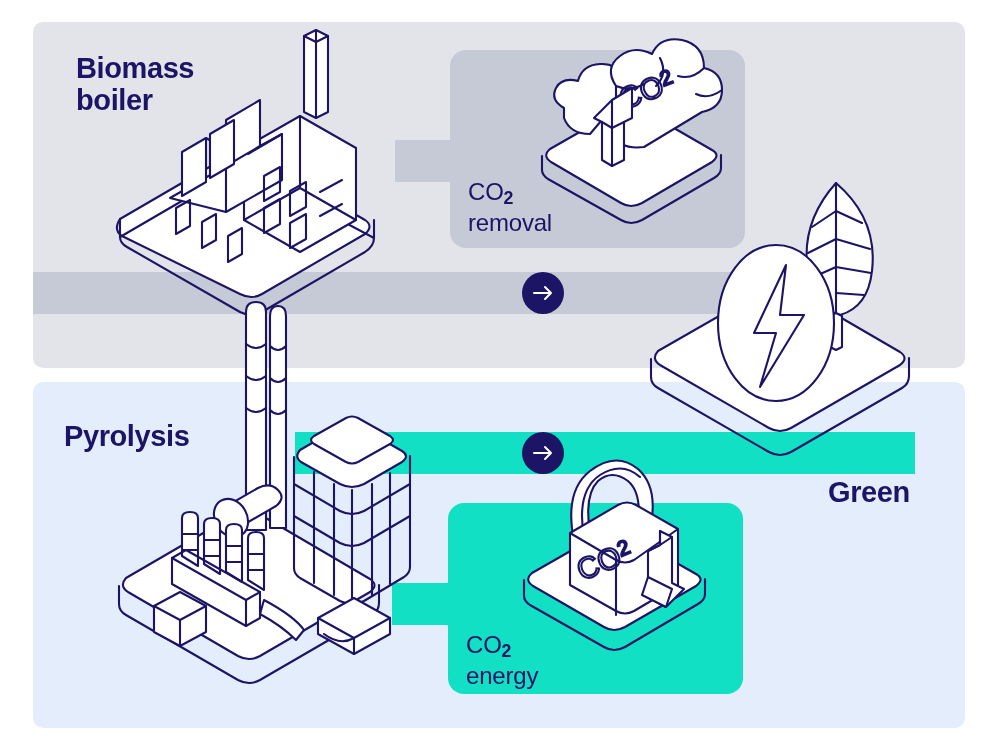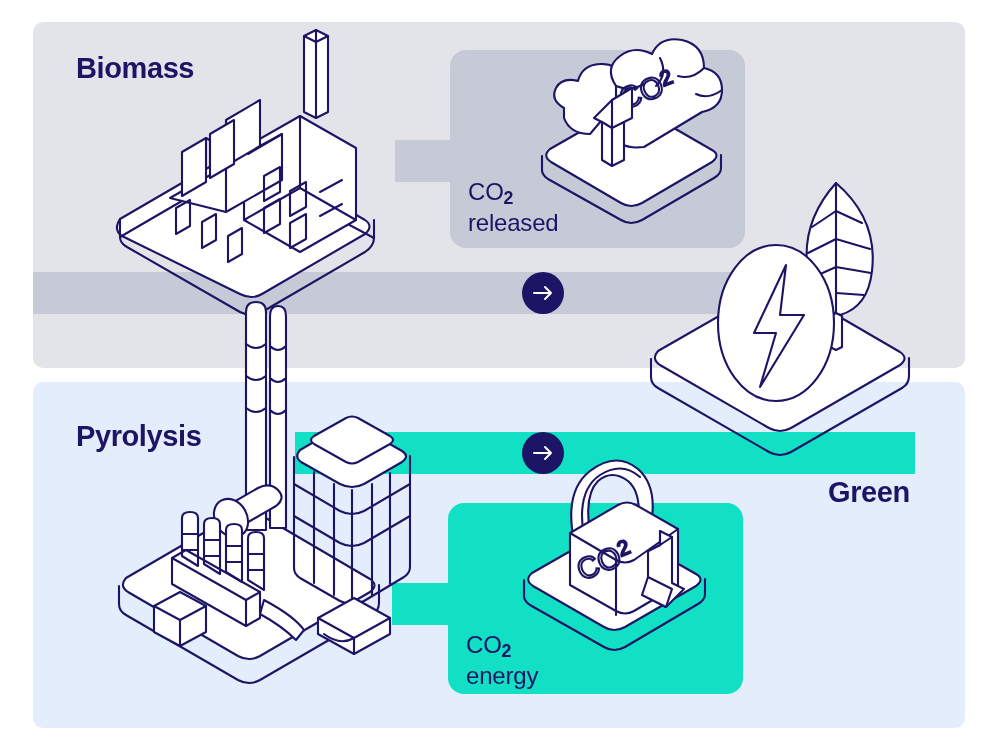--- a/index.html
+++ b/index.html
@@ -29,21 +29,21 @@
   #card-removal{left:448px;top:503px;width:295px;height:191px;background:#12e0c4;}
   
   .nub{position:absolute;height:42px;}
   #nub-released{left:395px;top:140px;width:70px;background:#c6c9d6;}
   #nub-removal{left:392px;top:583px;width:70px;background:#12e0c4;}
 
   
   .heading{position:absolute;color:#1c1464;font-weight:bold;font-size:29px;
            line-height:1.12;letter-spacing:-0.4px;}
   #label-biomass{left:68px;top:52px;margin-left:8px;}
-  #label-pyrolysis{left:76px;top:420px;}
+  #label-pyrolysis{left:64px;top:420px;}
   #label-green{left:828px;top:476px;text-align:center;}
   .cardlabel{position:absolute;color:#1c1464;font-size:24px;line-height:1.18;letter-spacing:-0.2px;}
   #label-released{left:468px;top:178px;}
   #label-removal{left:466px;top:631px;}
   .sub{font-size:0.74em;vertical-align:-0.22em;font-weight:bold;}
 
   
   .illo{position:absolute;}
   .illo svg{display:block;overflow:visible;}
   #illo-factory{left:110px;top:24px;}
@@ -216,35 +216,36 @@
     </svg>
   </div>
   <div class="arrow-btn" id="arrow-bottom">
     <svg width="22" height="16" viewBox="0 0 22 16">
       <path d="M2 8 H19 M13 2 L19 8 L13 14" fill="none" stroke="#ffffff" stroke-width="2" stroke-linecap="round" stroke-linejoin="round"></path>
     </svg>
   </div>
 
   <div class="heading" id="label-biomass">
     <div>Biomass</div>
+    <div>boiler</div>
   </div>
 
   <div class="heading" id="label-pyrolysis">
     <div>Pyrolysis</div>
   </div>
 
   <div class="heading" id="label-green">
     <div>Green</div>
   </div>
 
   <div class="cardlabel" id="label-released">
     <div>
       <span>CO</span><span class="sub">2</span>
     </div>
-    <div>released</div>
+    <div>removal</div>
   </div>
 
   <div class="cardlabel" id="label-removal">
     <div>
       <span>CO</span><span class="sub">2</span>
     </div>
     <div>energy</div>
   </div>
 
 </div>

